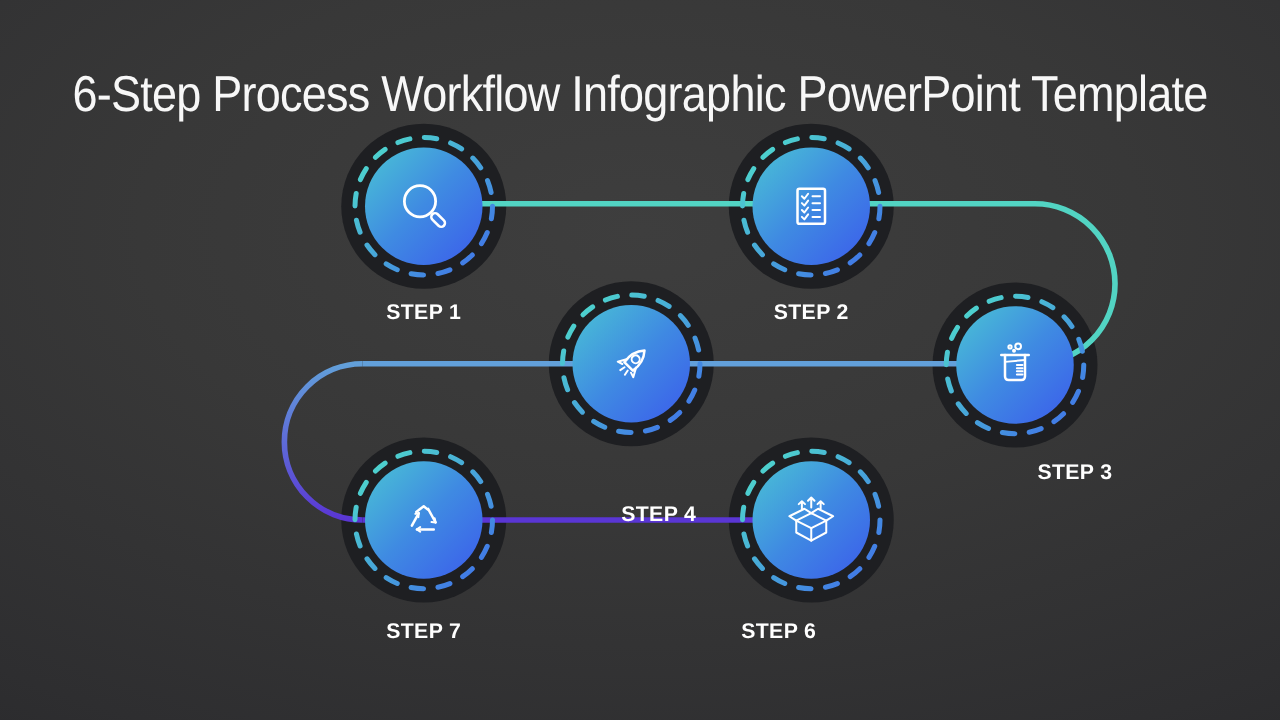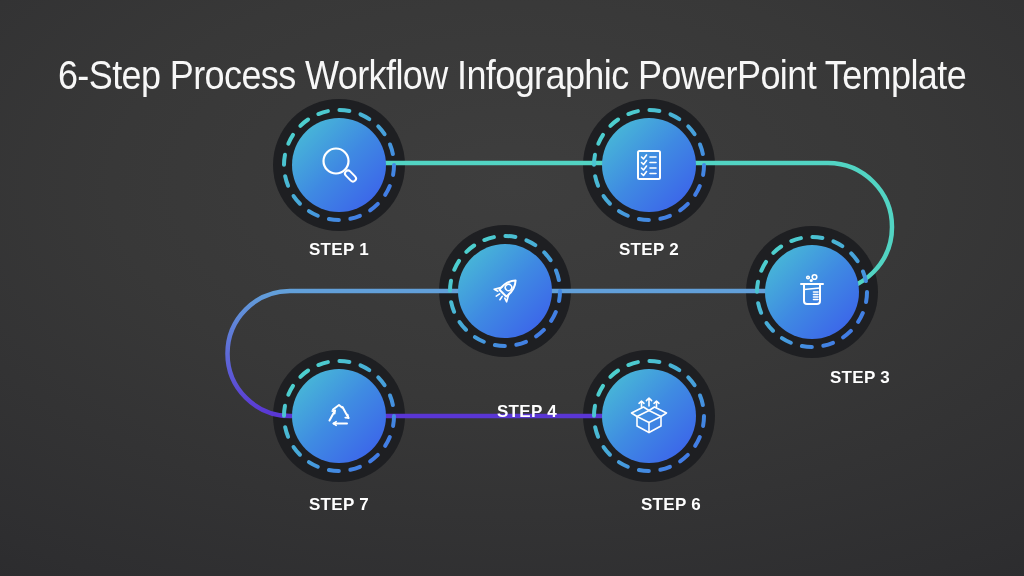--- a/index.html
+++ b/index.html
@@ -178,15 +178,15 @@
         <path d="M 7.5 -11 L 7.5 -17 M 5 -14.7 L 7.5 -17 L 10 -14.7"></path>
       </g>
     </g>
   </svg>
 
   <div class="step-label" style="left:264px; top:240px;">STEP 1</div>
   <div class="step-label" style="left:574px; top:240px;">STEP 2</div>
   <div class="step-label" style="left:740px; top:368px;text-align:right;">STEP 3</div>
   <div class="step-label" style="left:452px; top:368px;margin-top:34px;">STEP 4</div>
   <div class="step-label" style="left:264px; top:495px;">STEP 7</div>
-  <div class="step-label" style="left:596px; top:495px;">STEP 6</div>
+  <div class="step-label" style="left:548px; top:495px;">STEP 6</div>
 
 </div>
 
 </body></html>

